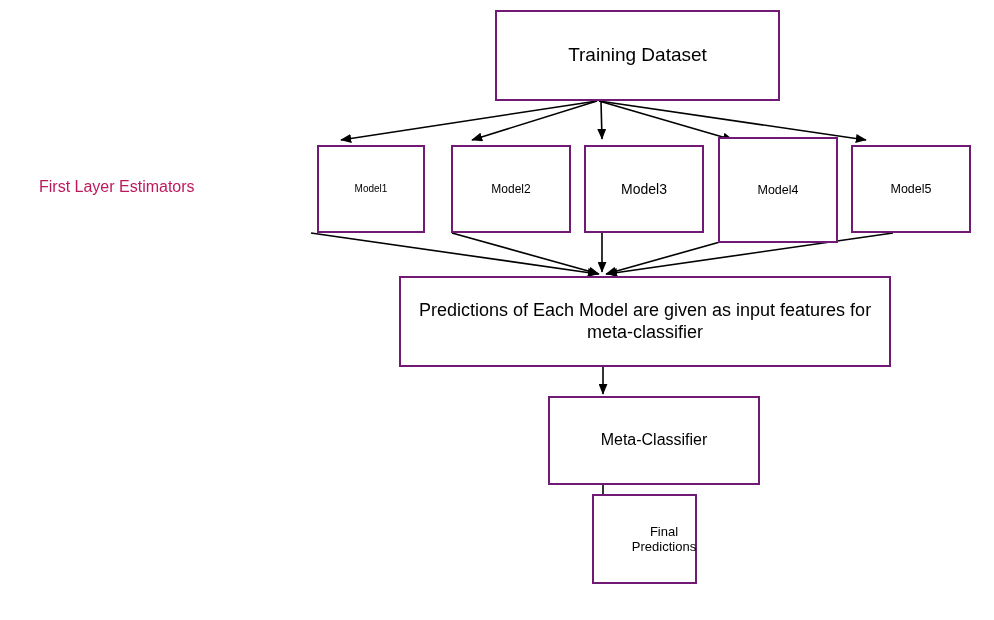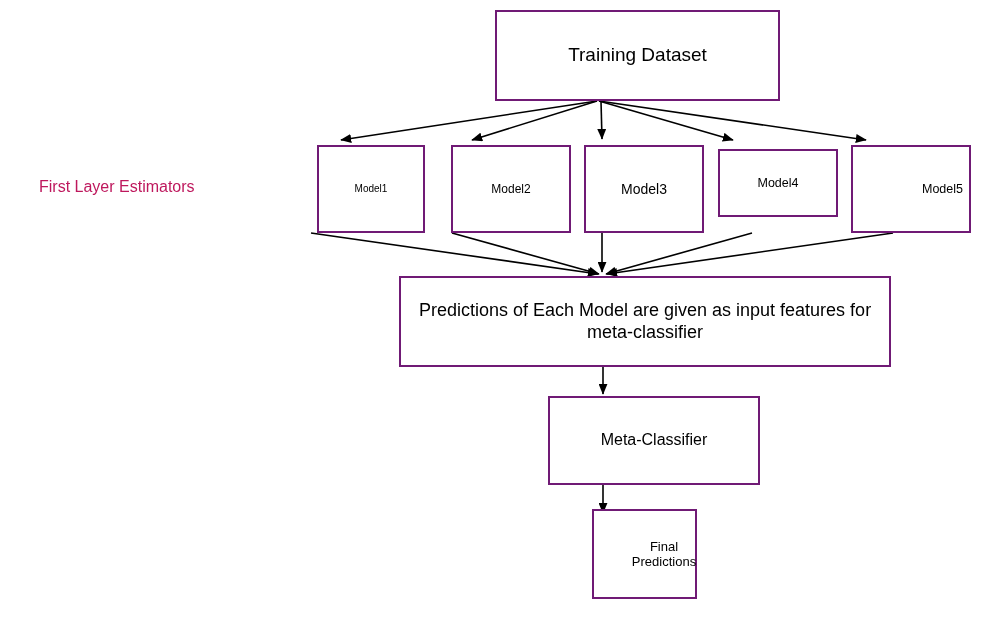--- a/index.html
+++ b/index.html
@@ -50,33 +50,33 @@
   }
 
   
   #node-training-dataset {
     left: 454px; top: 10px; width: 285px; height: 91px;
     font-size: 19px;
   }
   #node-model-1 { left: 276px; top: 145px; width: 108px; height: 88px; font-size: 10px; }
   #node-model-2 { left: 410px; top: 145px; width: 120px; height: 88px; font-size: 12px; }
   #node-model-3 { left: 543px; top: 145px; width: 120px; height: 88px; font-size: 14px; }
-  #node-model-4 { left: 677px; top: 149px; width: 120px; height: 68px; font-size: 12.5px; }
-  #node-model-5 { left: 810px; top: 145px; width: 120px; height: 88px; font-size: 12.5px; justify-content: flex-end; }
+  #node-model-4 { left: 677px; top: 137px; width: 120px; height: 106px; font-size: 12.5px; }
+  #node-model-5 { left: 810px; top: 145px; width: 120px; height: 88px; font-size: 12.5px; }
 
   #node-predictions {
     left: 358px; top: 276px; width: 492px; height: 91px;
     font-size: 18px;
   }
   #node-meta-classifier {
     left: 507px; top: 396px; width: 212px; height: 89px;
     font-size: 16px;
   }
   #node-final-predictions {
-    left: 551px; top: 509px; width: 105px; height: 90px;
+    left: 551px; top: 494px; width: 105px; height: 90px;
     font-size: 13px;
     padding-left: 39px;
   }
   #label-first-layer {
     left: 39px; top: 178px;
     font-size: 16px;
   }
 </style>
 </head>
 <body>

